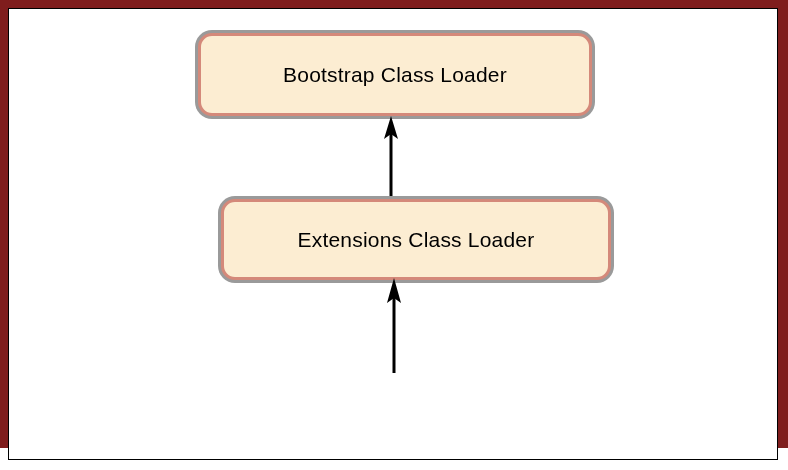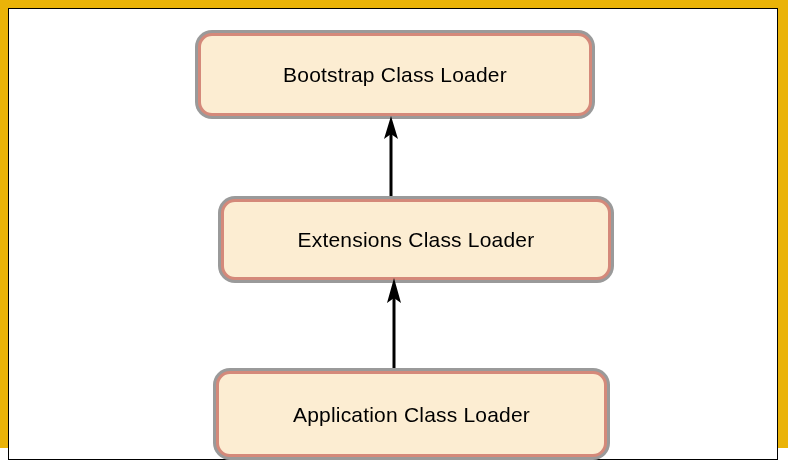--- a/index.html
+++ b/index.html
@@ -12,21 +12,21 @@
     width: 788px;
     height: 470px;
     font-family: "Liberation Sans", sans-serif;
     overflow: hidden;
   }
 
   #canvas {
     position: relative;
     width: 788px;
     height: 448px;
-    background: #eab308;
+    background: #7f1d1d;
   }
 
   
   #frame {
     position: absolute;
     left: 8px;
     top: 8px;
     width: 770px;
     height: 452px;
     border: 1px solid #000000;
@@ -91,18 +91,15 @@
       <span class="node-label">Extensions Class Loader</span>
     </div>
 
     <div class="arrow" id="arrow-app-to-ext">
       <svg width="30" height="96" viewBox="0 0 30 96" xmlns="http://www.w3.org/2000/svg">
         <line x1="15" y1="96" x2="15" y2="20" stroke="#000000" stroke-width="3"></line>
         <polygon points="15,1 8,26 15,21 22,26" fill="#000000"></polygon>
       </svg>
     </div>
 
-    <div class="node" id="node-application">
-      <span class="node-label">Application Class Loader</span>
-    </div>
 
   </div>
 </div>
 
 </body></html>

